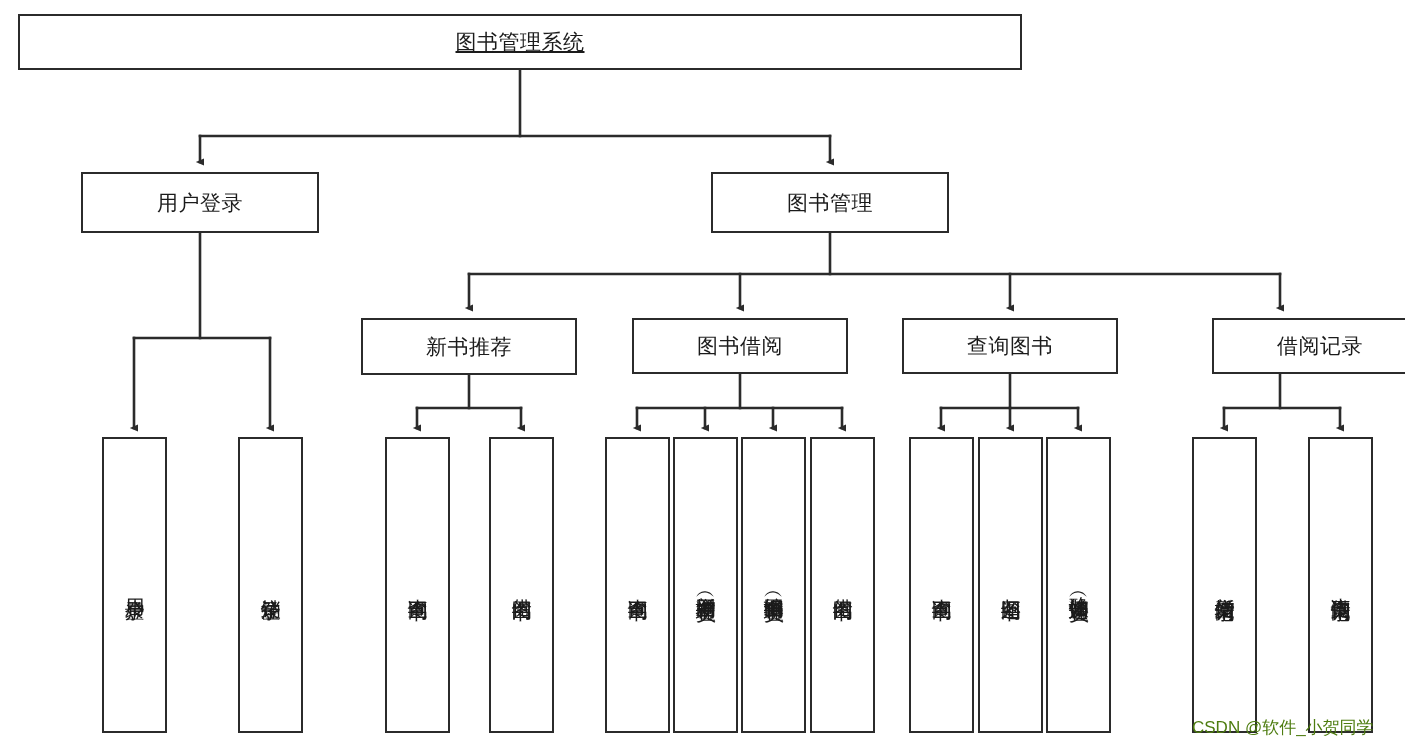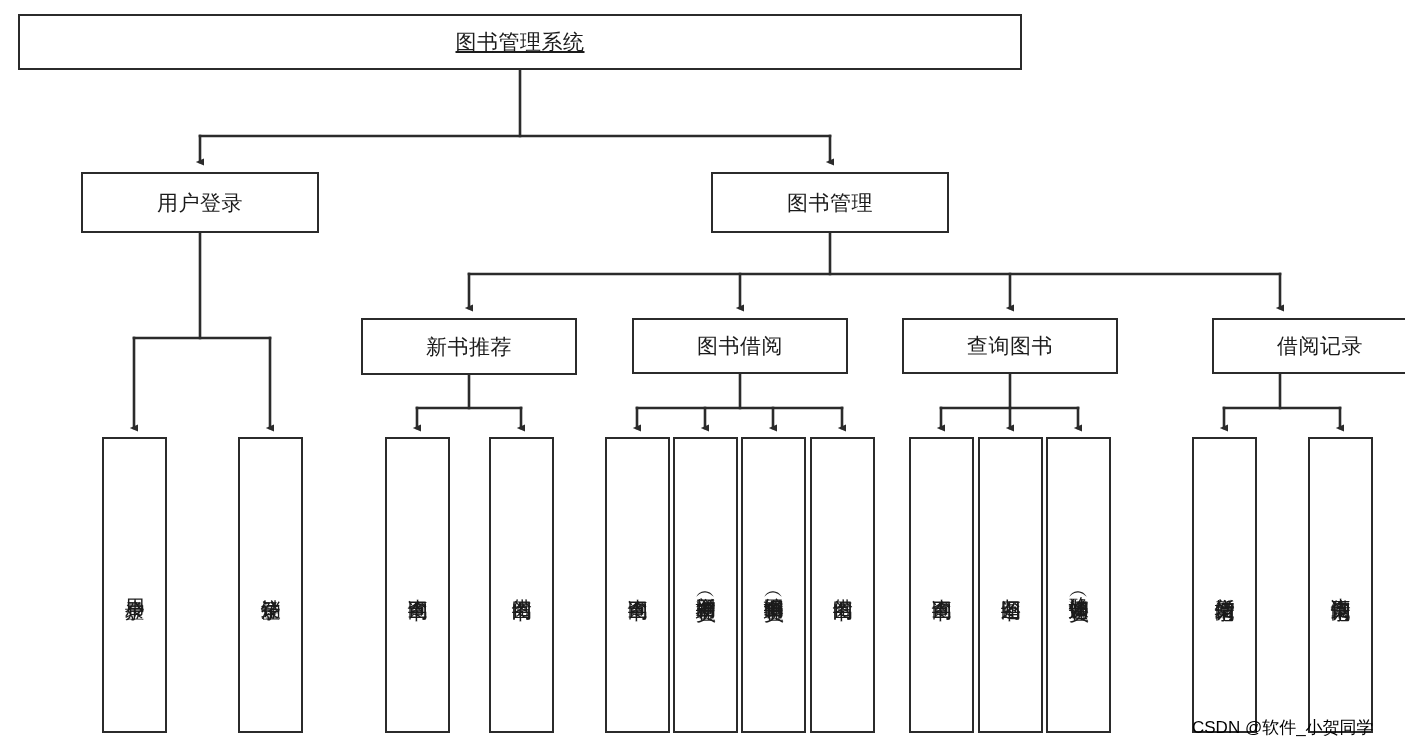--- a/index.html
+++ b/index.html
@@ -49,21 +49,21 @@
     text-align: center;
   }
   .node-v .vtext {
     writing-mode: vertical-rl;
     text-orientation: upright;
     display: block;
   }
   .watermark {
     position: absolute;
     font-size: 17px;
-    color: #000000;
+    color: #4d7c0f;
     white-space: nowrap;
     user-select: none;
   }
 </style>
 </head>
 <body>
 
 <div id="canvas">
 
   <svg id="wires" viewBox="0 0 1405 747" xmlns="http://www.w3.org/2000/svg">

